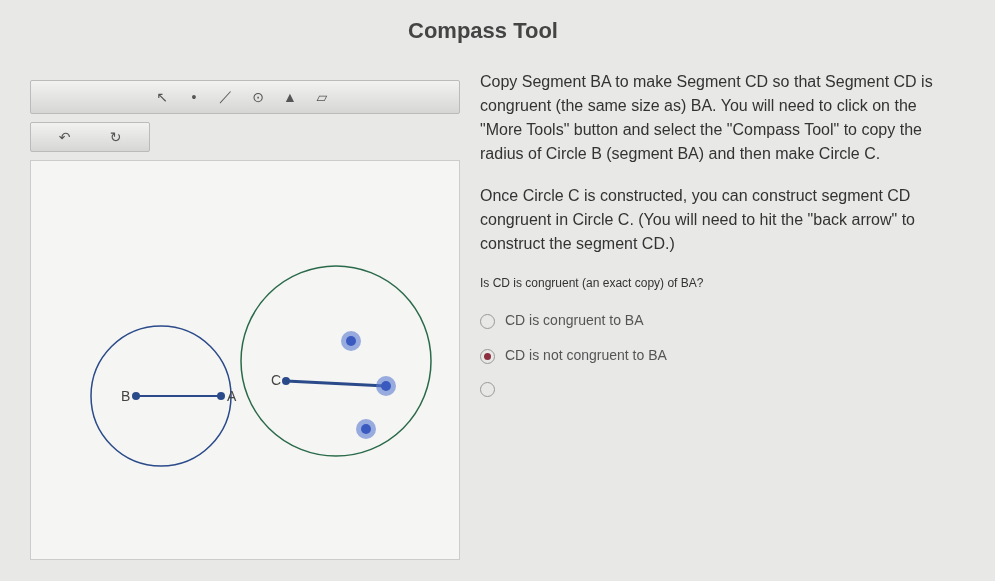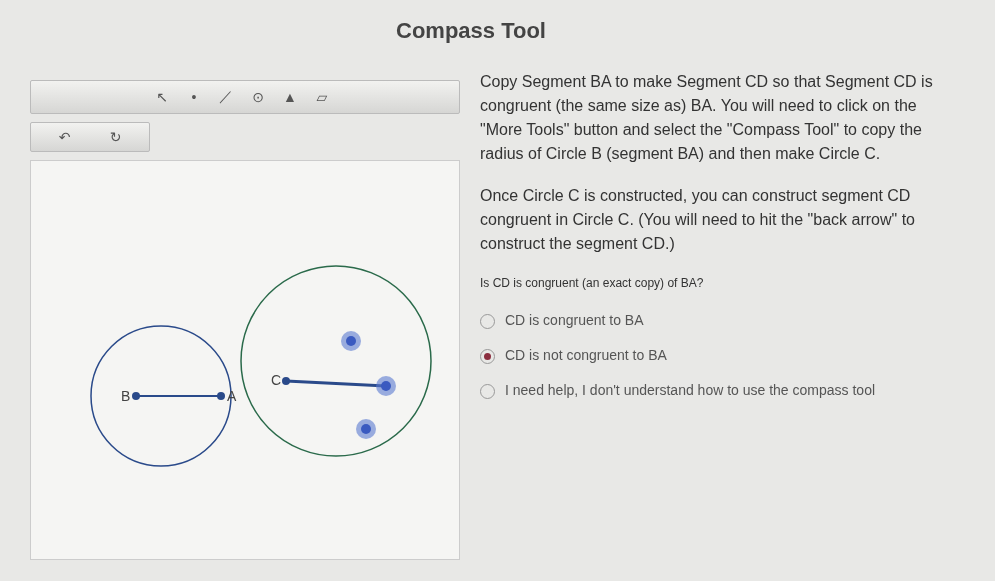--- a/index.html
+++ b/index.html
@@ -11,21 +11,21 @@
     overflow: hidden;
     color: #333;
   }
   .page {
     display: flex;
     padding: 20px 30px 10px 30px;
     gap: 20px;
   }
   .title {
     position: absolute;
-    left: 396px;
+    left: 408px;
     top: 18px;
     font-size: 22px;
     color: #444;
   }
   .left-col {
     width: 430px;
     display: flex;
     flex-direction: column;
     gap: 8px;
     margin-top: 60px;
@@ -162,17 +162,16 @@
     <div class="option">
       <div class="radio"></div>
       <span>CD is congruent to BA</span>
     </div>
     <div class="option">
       <div class="radio selected"></div>
       <span>CD is not congruent to BA</span>
     </div>
     <div class="option">
       <div class="radio"></div>
-      <span>I need help, I don't understand how to use the compass tool</span>
     </div>
   </div>
 
 </div>
 
 </body></html>

